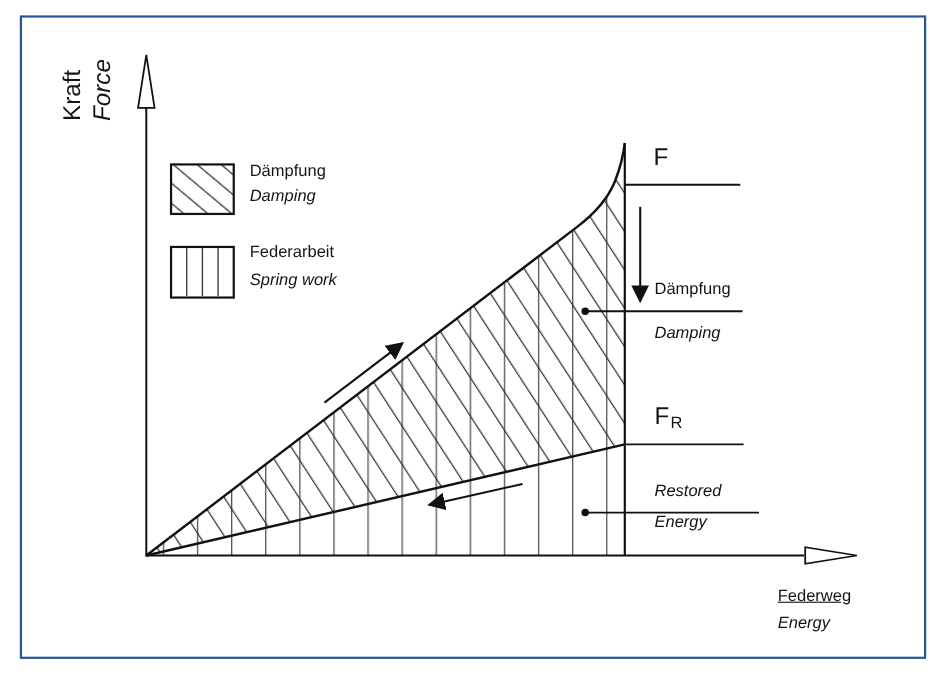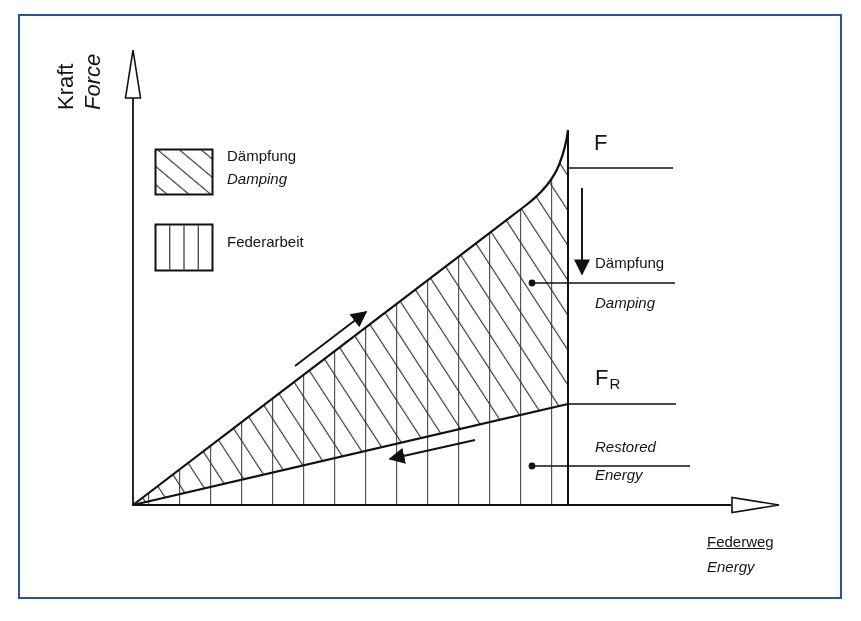--- a/index.html
+++ b/index.html
@@ -113,21 +113,22 @@
     </g>
   </svg>
 
   <div class="ylab">
     <span class="line">Kraft</span>
     <span class="line it">Force</span>
   </div>
 
   <div class="lbl" style="left:227px; top:148px;">Dämpfung</div>
   <div class="lbl it" style="left:227px; top:171px;">Damping</div>
-  <div class="lbl" style="left:227px; top:222px;margin-top:12px;">Federarbeit</div>
+  <div class="lbl" style="left:227px; top:222px;">Federarbeit</div>
+  <div class="lbl it" style="left:227px; top:247px;">Spring work</div>
 
   <div class="lbl big" style="left:594px; top:131px;">F</div>
 
   <div class="lbl" style="left:595px; top:255px;">Dämpfung</div>
   <div class="lbl it" style="left:595px; top:295px;">Damping</div>
 
   <div class="lbl big" style="left:595px; top:366px;"><span>F</span><sub class="fr-sub">R</sub></div>
 
   <div class="lbl it" style="left:595px; top:439px;">Restored</div>
   <div class="lbl it" style="left:595px; top:467px;font-style:italic;">Energy</div>

